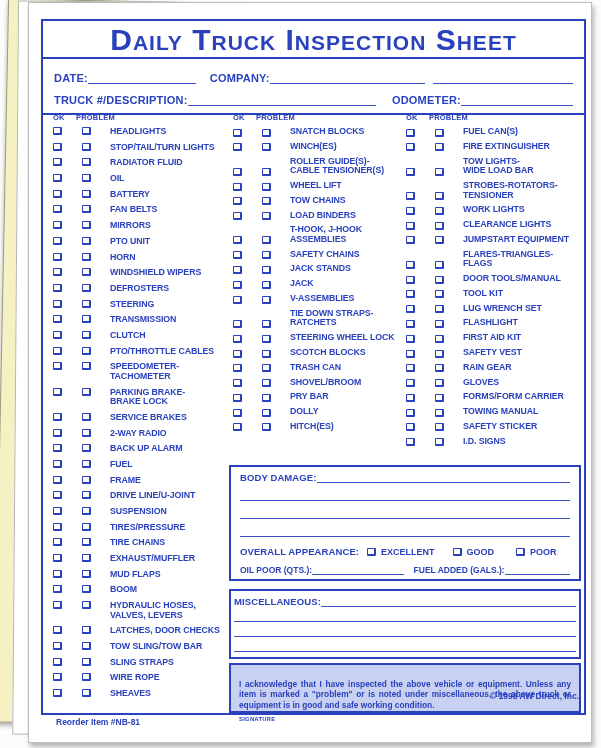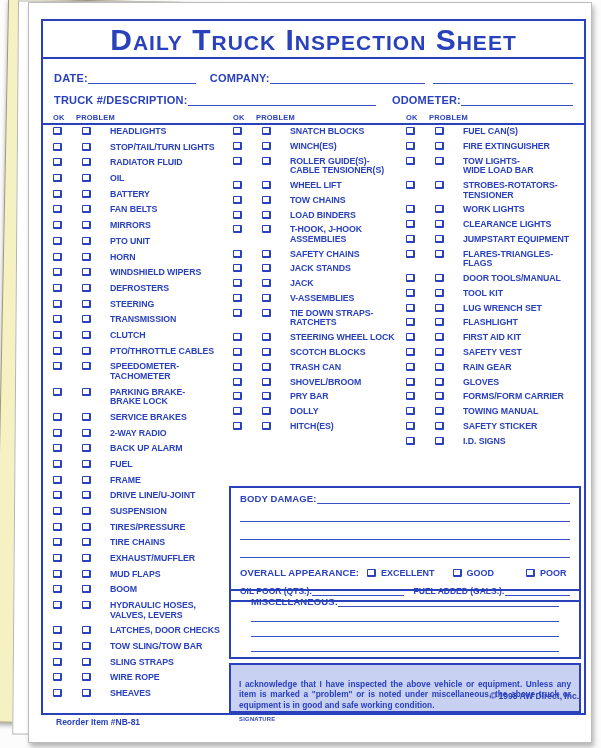--- a/index.html
+++ b/index.html
@@ -21,61 +21,61 @@
     background:#ffffff; border:1px solid #bcbcbc;
     box-shadow:2px 4px 5px rgba(0,0,0,.28); }
 
   .form { position:absolute; left:12px; top:16px; width:545px; height:696px;
     border:2px solid #2a41bd; }
 
   .title-row { height:38px; border-bottom:2px solid #2a41bd; text-align:center;
     font-variant:small-caps; font-weight:bold; font-size:30px; line-height:37px;
     letter-spacing:1px; white-space:nowrap; }
 
-  .fields { height:66px; border-bottom:2px solid #2a41bd; padding:3px 11px 0; }
+  .fields { height:56px; border-bottom:2px solid #2a41bd; padding:3px 11px 0; }
   .frow { display:flex; align-items:flex-end; height:22px; }
   .flabel { font-size:11px; font-weight:bold; letter-spacing:.2px; white-space:nowrap; }
   .uline { display:inline-block; height:10px; border-bottom:1.3px solid #3a51c6; }
   .grow { flex:1 1 auto; }
   .grow14 { flex:1.4 1 auto; }
   .w110 { width:108px; } .w140 { width:140px; } .w112 { width:112px; }
   .gap8 { width:8px; } .gap14 { width:14px; } .gap16 { width:16px; } .gap10 { width:10px; }
 
   .col { position:absolute; top:92px; width:186px; }
   .col1 { left:10px; } .col2 { left:190px; } .col3 { left:363px; }
   .col-header { position:relative; height:14px; font-size:7.5px; font-weight:bold; letter-spacing:.2px; }
   .okh { position:absolute; left:0; } .prh { position:absolute; left:23px; }
 
   .row { display:flex; align-items:flex-start; margin-bottom:6.1px; }
-  .col2 .row, .col3 .row { margin-bottom:5.2px; }
+  .col2 .row, .col3 .row { margin-bottom:5.2px;align-items:flex-end; }
   .cb { flex:none; width:9px; height:8px; background:#fff; border:solid #2a41bd;
     border-width:1px 2.5px 2px 1px; border-radius:1px; }
   .cb.pb { margin-left:20px; }
   .item-label { margin-left:19px; font-size:8.8px; font-weight:bold; line-height:9.6px;
     white-space:pre-line; letter-spacing:-0.1px; }
 
   .box { position:absolute; left:186px; width:352px; border:2px solid #2a41bd; }
-  .bd-box { top:465px; height:116px; padding:5px 9px 4px; }
-  .misc-box { top:568px; height:70px; padding:5px 20px 0; }
+  .bd-box { top:444px; height:116px; padding:5px 9px 4px; }
+  .misc-box { top:568px; height:70px; padding:5px 3px 0; }
   .ack-box { top:642px; height:50px; background:#c9d1f2; padding:14px 8px 0; }
 
   .lrow { display:flex; align-items:flex-end; }
   .blabel { font-size:9.5px; font-weight:bold; letter-spacing:.1px; white-space:nowrap; }
   .blabel2 { font-size:8.5px; font-weight:bold; white-space:nowrap; }
   .blank-line { height:1px; border-bottom:1.3px solid #3a51c6; margin-top:17px; }
   .misc-box .blank-line { margin-top:14px; }
 
   .app-row { display:flex; align-items:center; margin-top:9px; }
   .opts { display:flex; flex:1 1 auto; }
   .opt { display:flex; align-items:center; }
   .opt .cb { margin-right:5px; }
   .opt-label { font-size:9px; font-weight:bold; }
   .opt:nth-child(1) { margin-left:8px; }
   .opt:nth-child(2) { margin-left:18px;justify-content:flex-end; }
-  .opt:nth-child(3) { margin-left:32px; }
+  .opt:nth-child(3) { margin-left:22px; }
 
   .oil-row { display:flex; align-items:flex-end; margin-top:8px; }
 
   .ack-text { font-size:8.3px; font-weight:bold; line-height:10.4px; text-align:justify; }
   .sig-line { border-top:1.2px solid #2a41bd; margin-top:4px; }
   .sig-label { font-size:5.8px; font-weight:bold; letter-spacing:.3px; margin-top:1px; }
 
   .foot-left { position:absolute; left:27px; top:714px; font-size:8.5px; font-weight:bold; }
   .foot-right { position:absolute; right:12px; top:688px; font-size:8.5px; font-weight:bold; }
 </style>

